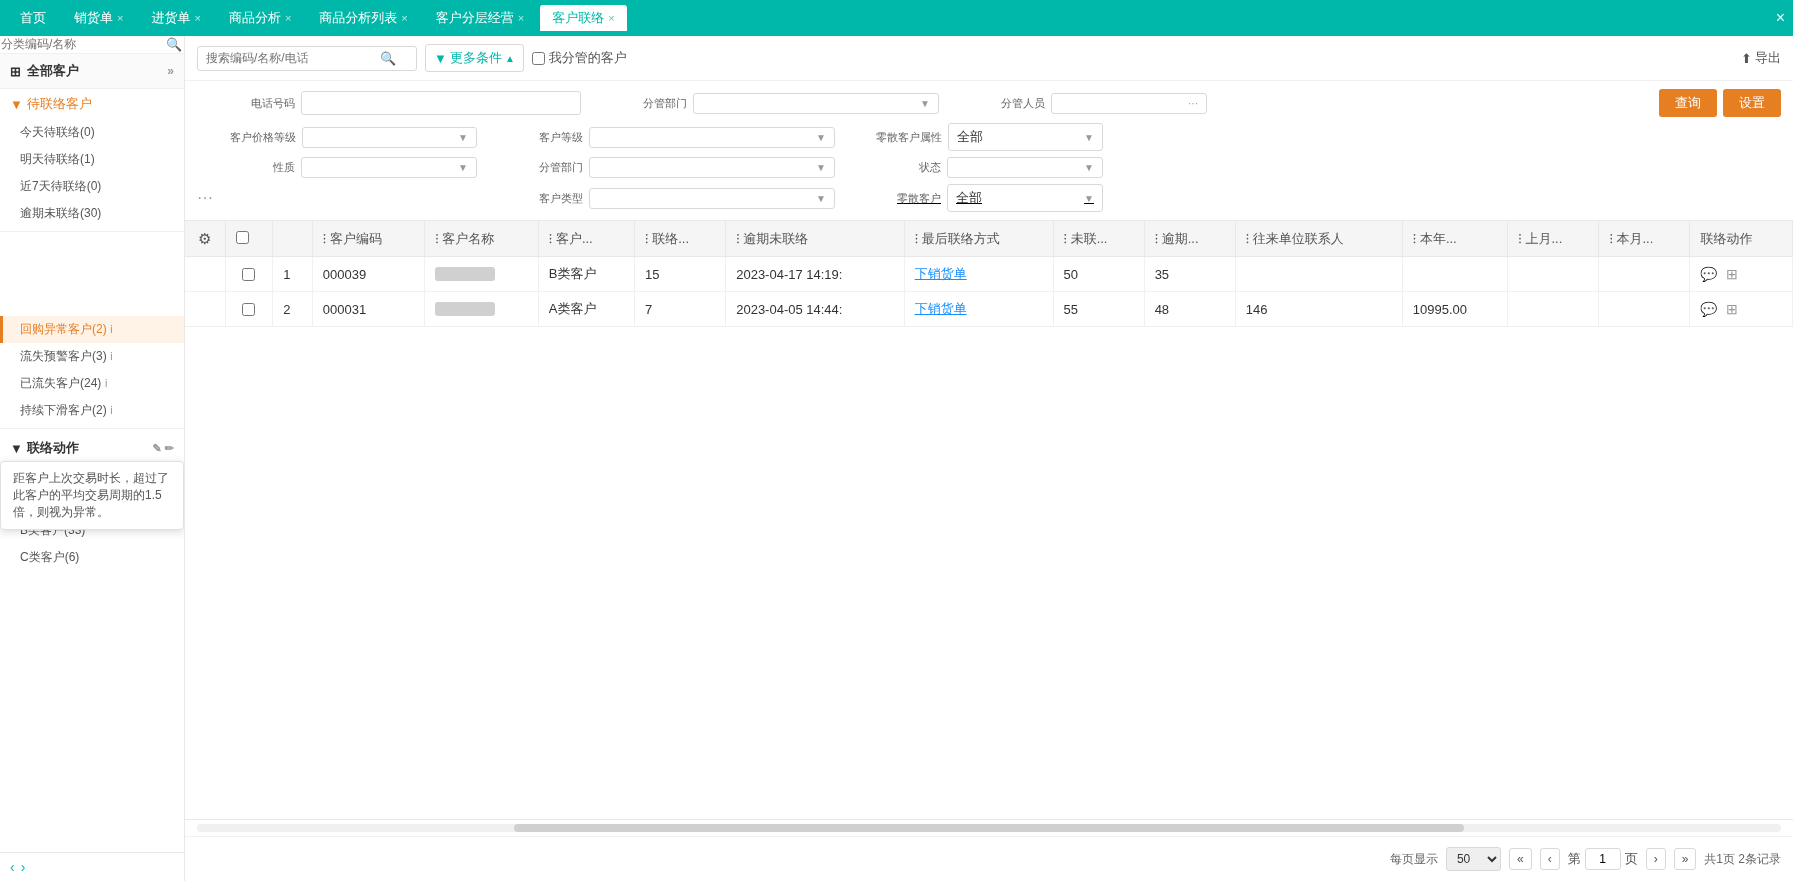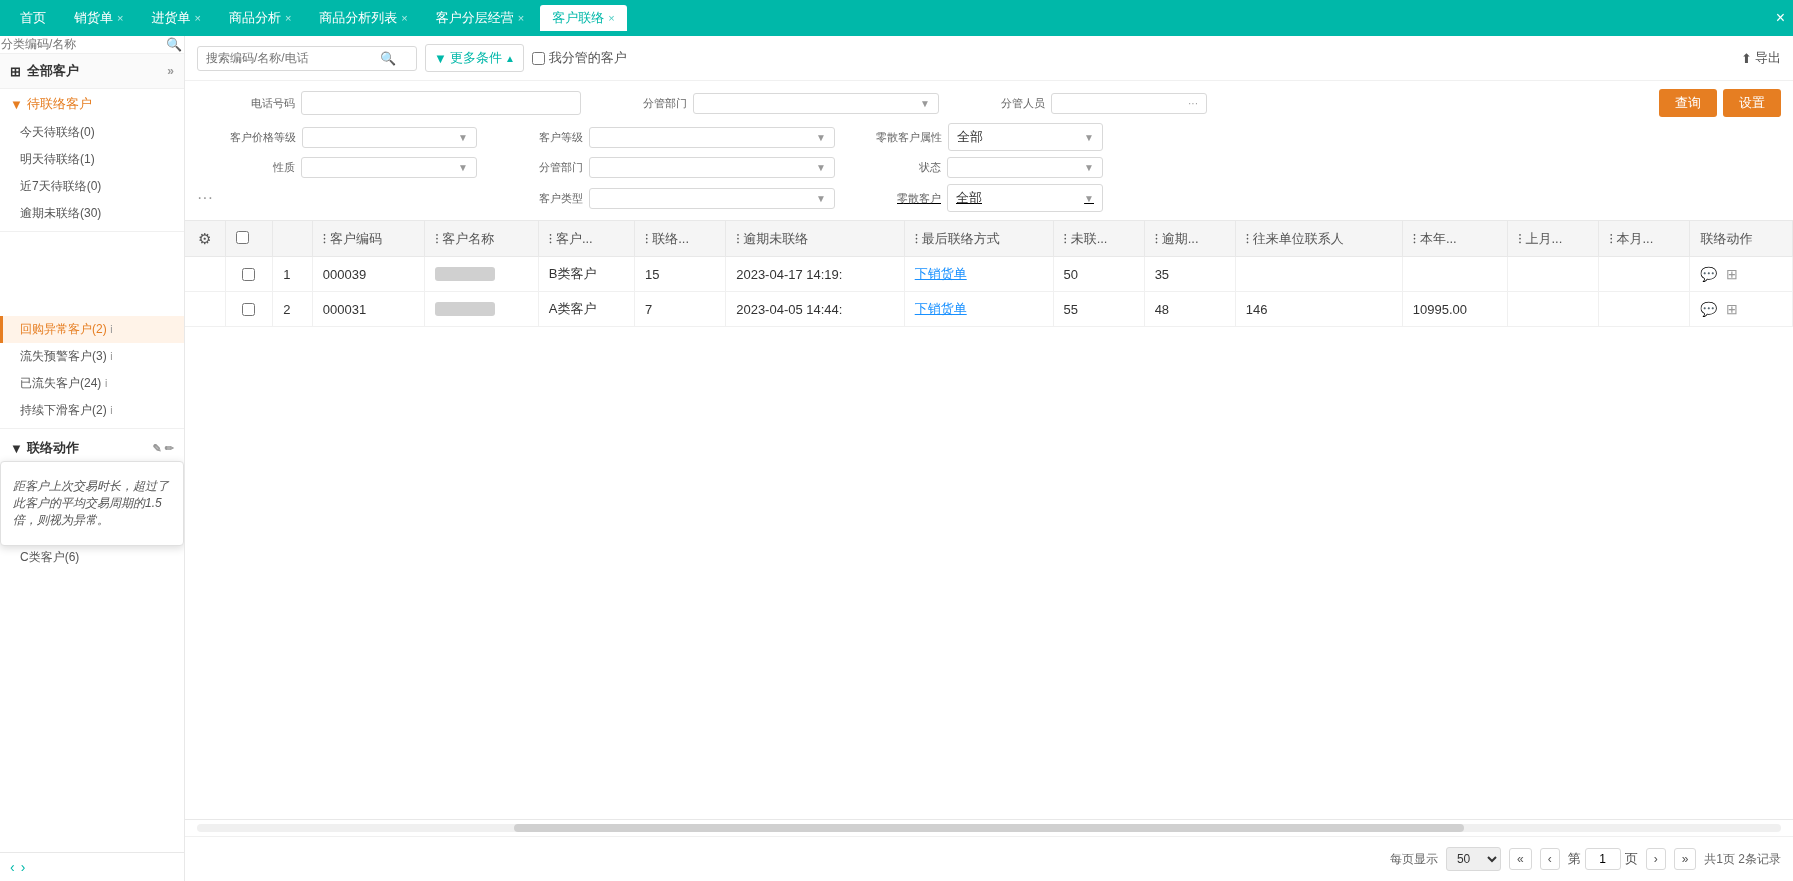--- a/index.html
+++ b/index.html
@@ -397,26 +397,25 @@
 
     
     .tooltip-box {
       position: absolute;
       left: 0;
       top: 225px;
       background: #fff;
       border: 1px solid #e0e0e0;
       border-radius: 4px;
       box-shadow: 0 2px 8px rgba(0,0,0,0.15);
-      padding: 16px 12px;
+      padding: 8px 12px;
       font-size: 12px;
       color: #555;
       max-width: 320px;
       z-index: 100;
-      font-style: italic;
     }
 
     .settings-gear {
       color: #555;
       cursor: pointer;
       font-size: 15px;
     }
     .checkbox-cell {
       display: flex;
       align-items: center;

